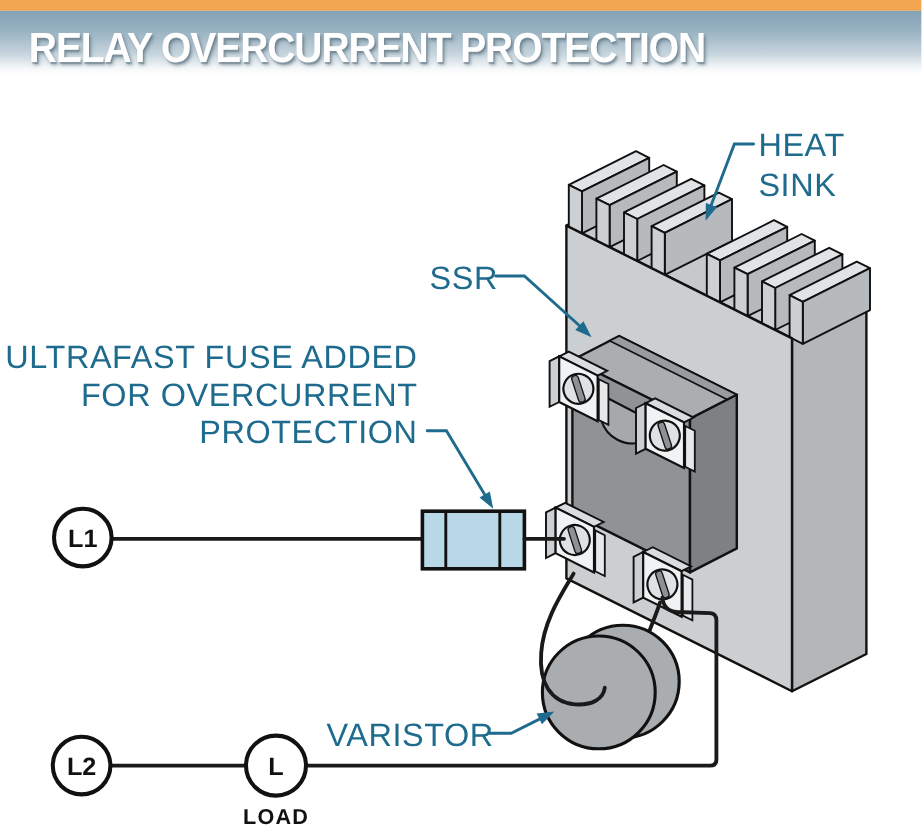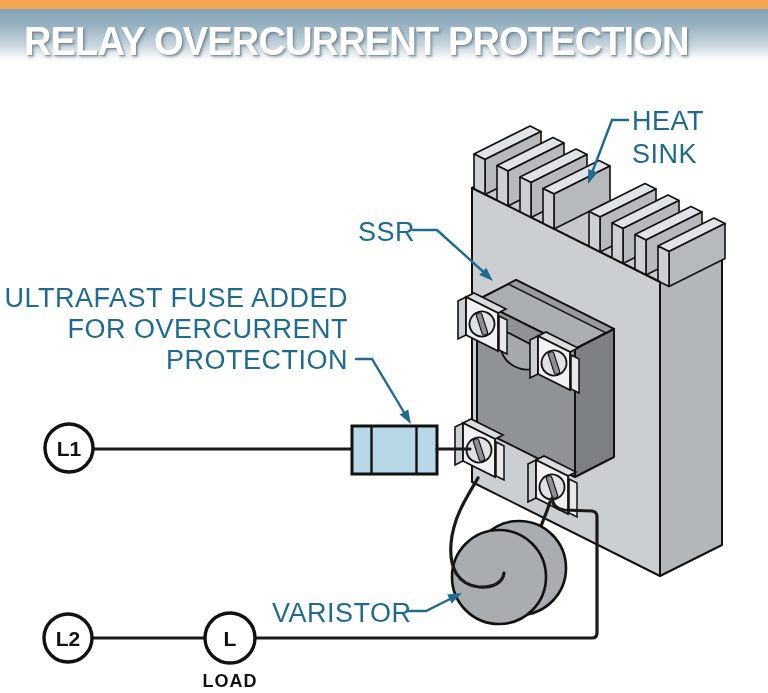--- a/index.html
+++ b/index.html
@@ -5,21 +5,21 @@
   html,body{margin:0;padding:0;background:#ffffff;}
   body{width:768px;height:693px;overflow:hidden;font-family:"Liberation Sans",sans-serif;position:relative;}
   .top-bar{width:768px;height:9px;background:#f2a64f;}
   .title-band{
     width:768px;height:53px;
     background:linear-gradient(180deg,#83a2b5 0%,#97b1c1 30%,#c7d5dd 68%,#f4f7f9 90%,#ffffff 100%);
     display:flex;align-items:center;
   }
   .title-band h1{
     margin:0;padding:12px 0 2px 24px;
-    font-size:41px;line-height:50px;font-weight:bold;
+    font-size:35px;line-height:50px;font-weight:bold;
     color:#ffffff;letter-spacing:-1px;white-space:nowrap;
     text-shadow:2px 2px 3px rgba(96,118,131,0.65), 1px 1px 0 rgba(120,140,152,0.5);
   }
   .title-band h1 span{display:inline-block;transform:scaleX(0.93);transform-origin:left center;}
   .diagram{display:block;}
   svg text{font-family:"Liberation Sans",sans-serif;}
   .lbl{fill:#1e6b8e;font-size:27px;letter-spacing:0.5px;}
   .term-lbl{fill:#111111;font-size:21px;font-weight:bold;}
   .cap-lbl{fill:#111111;font-size:18px;font-weight:bold;letter-spacing:1px;}
   .wire{stroke:#1a1a1a;stroke-width:3.2;fill:none;stroke-linecap:round;stroke-linejoin:round;}

